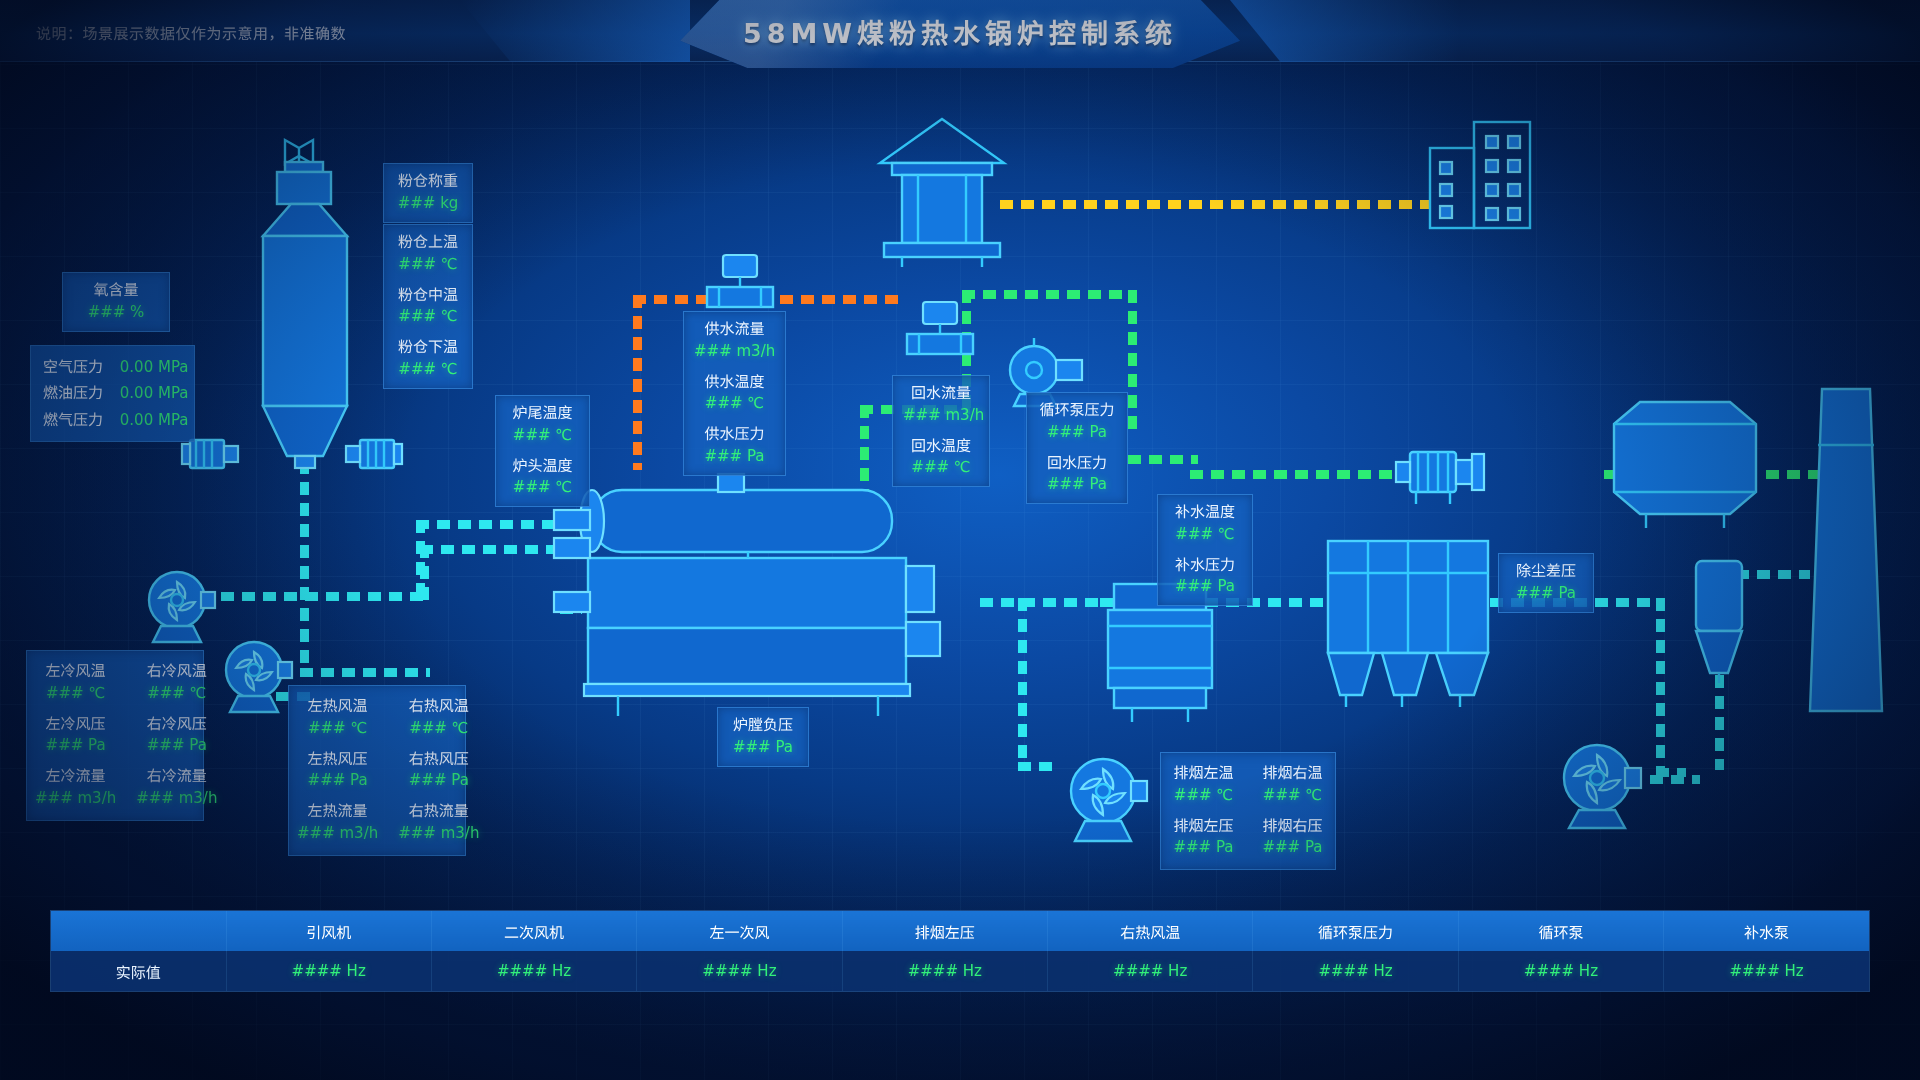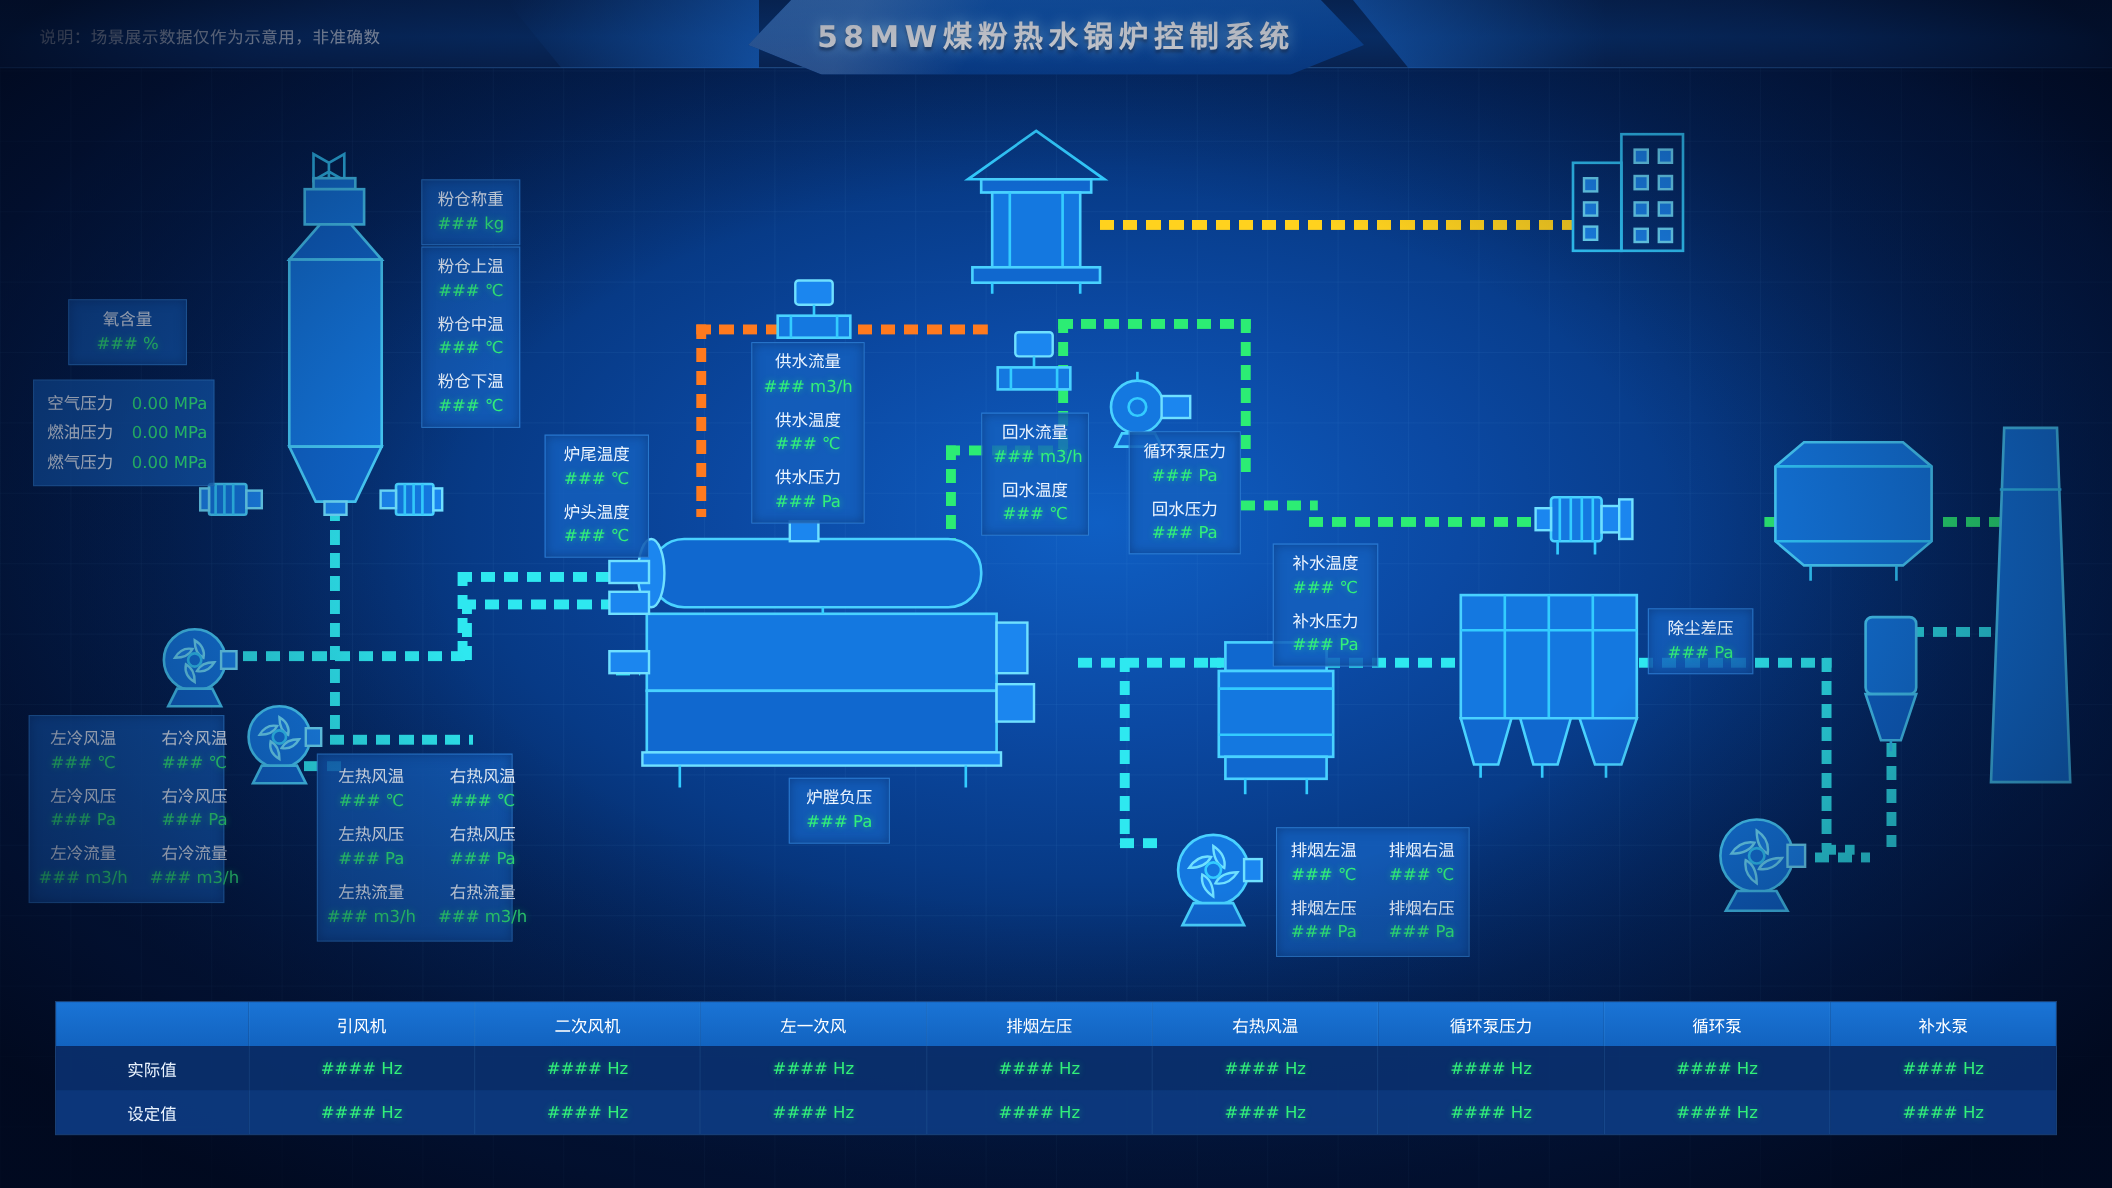--- a/index.html
+++ b/index.html
@@ -633,28 +633,17 @@
           <td class="rowhdr">实际值</td>
           <td>#### Hz</td>
           <td>#### Hz</td>
           <td>#### Hz</td>
           <td>#### Hz</td>
           <td>#### Hz</td>
           <td>#### Hz</td>
           <td>#### Hz</td>
           <td>#### Hz</td>
         </tr>
-        <tr class="r1">
-          <td class="rowhdr">设定值</td>
-          <td>#### Hz</td>
-          <td>#### Hz</td>
-          <td>#### Hz</td>
-          <td>#### Hz</td>
-          <td>#### Hz</td>
-          <td>#### Hz</td>
-          <td>#### Hz</td>
-          <td>#### Hz</td>
-        </tr>
       </tbody>
     </table>
   </div>
 
 </div>
 
 </body></html>

